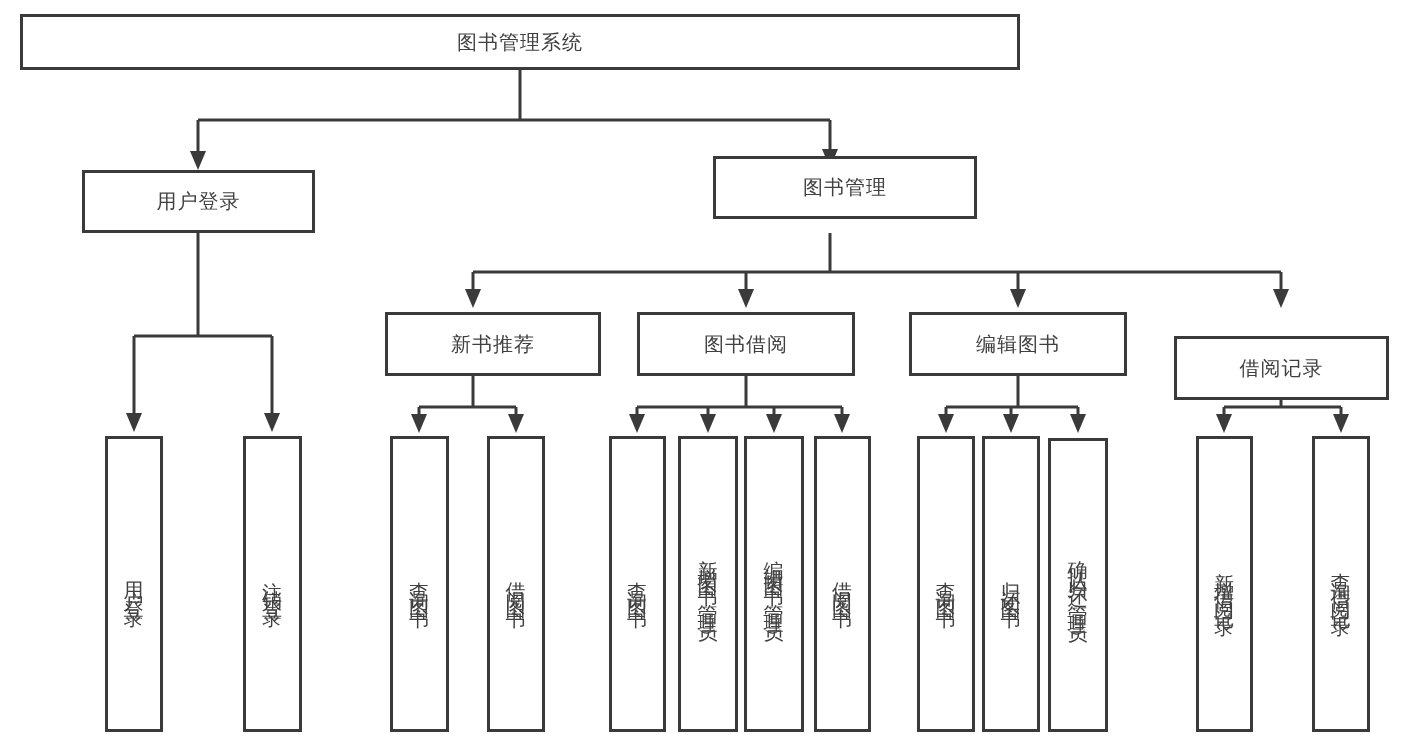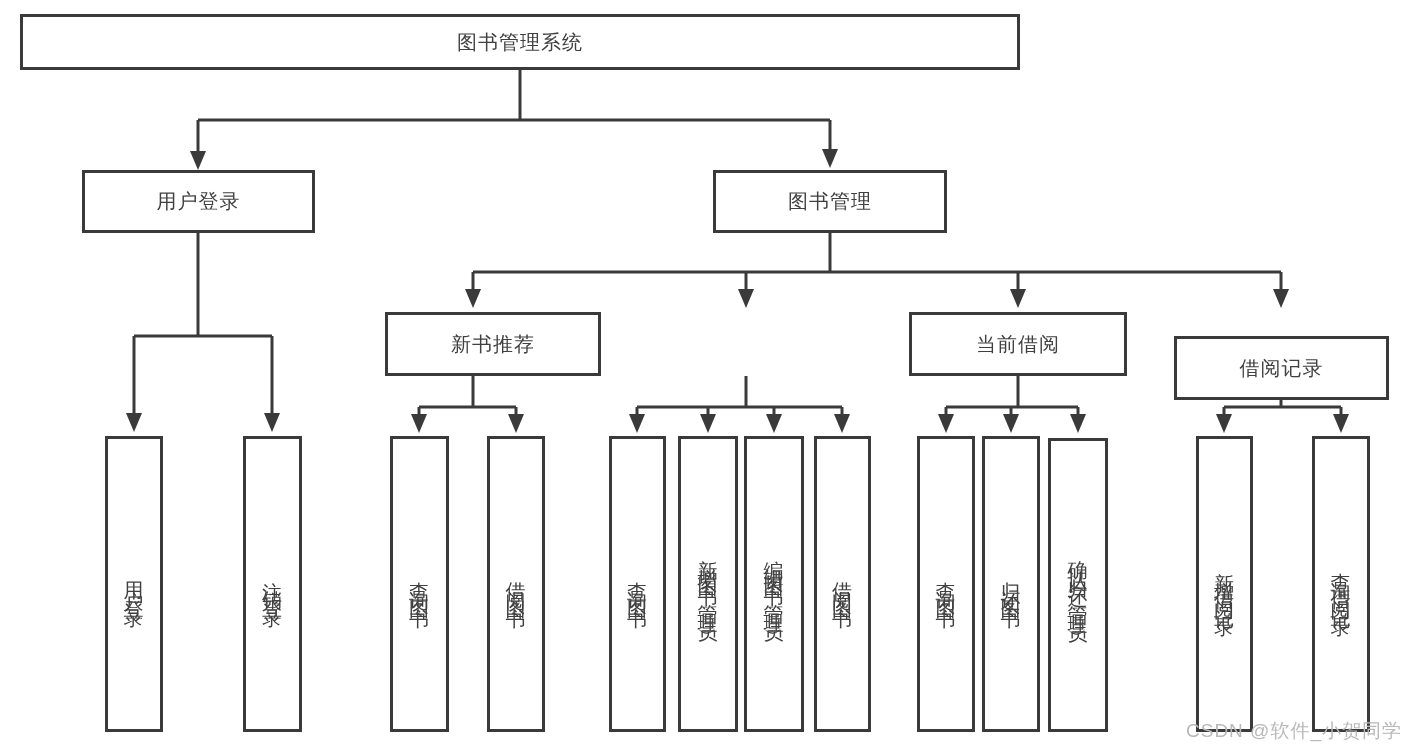--- a/index.html
+++ b/index.html
@@ -127,39 +127,39 @@
       <path d="M1224 407 V415"></path>
       <polygon points="1216,414 1232,414 1224,433"></polygon>
       <path d="M1341 407 V415"></path>
       <polygon points="1333,414 1349,414 1341,433"></polygon>
     </g>
   </svg>
 
   <div class="box h" style="left:20px; top:14px; width:1000px; height:56px;">图书管理系统</div>
 
   <div class="box h" style="left:82px; top:170px; width:233px; height:63px;">用户登录</div>
-  <div class="box h" style="left:713px; top:170px; width:234px; height:63px;">图书管理</div>
+  <div class="box h" style="left:713px; top:156px; width:264px; height:63px;">图书管理</div>
 
   <div class="box h" style="left:365px; top:312px; width:216px; height:64px;margin-left:20px;">新书推荐</div>
-  <div class="box h" style="left:909px; top:312px; width:218px; height:64px;">当前借阅</div>
+  <div class="box h" style="left:637px; top:312px; width:218px; height:64px;">图书借阅</div>
+  <div class="box h" style="left:909px; top:312px; width:218px; height:64px;">编辑图书</div>
   <div class="box h" style="left:1174px; top:312px; width:215px; height:64px;margin-top:24px;">借阅记录</div>
 
   <div class="box v" style="left:105px; top:436px; width:58px; height:296px;">用户登录</div>
   <div class="box v" style="left:243px; top:436px; width:59px; height:296px;">注销登录</div>
 
   <div class="box v" style="left:390px; top:436px; width:59px; height:296px;">查询图书</div>
   <div class="box v" style="left:487px; top:436px; width:58px; height:296px;">借阅图书</div>
 
   <div class="box v" style="left:609px; top:436px; width:57px; height:296px;">查询图书</div>
   <div class="box v" style="left:678px; top:436px; width:60px; height:296px;">新增图书（管理员）</div>
   <div class="box v" style="left:744px; top:436px; width:60px; height:296px;">编辑图书（管理员）</div>
   <div class="box v" style="left:814px; top:436px; width:57px; height:296px;">借阅图书</div>
 
   <div class="box v" style="left:917px; top:436px; width:58px; height:296px;">查询图书</div>
   <div class="box v" style="left:982px; top:436px; width:58px; height:296px;">归还图书</div>
   <div class="box v" style="left:1048px; top:438px; width:60px; height:294px;">确认归还（管理员）</div>
 
   <div class="box v" style="left:1196px; top:436px; width:57px; height:296px;">新增借阅记录</div>
   <div class="box v" style="left:1312px; top:436px; width:58px; height:296px;">查询借阅记录</div>
 
-  <div class="watermark">CSDN @软件_小贺同学</div>
 
 </div>
 
 </body></html>

